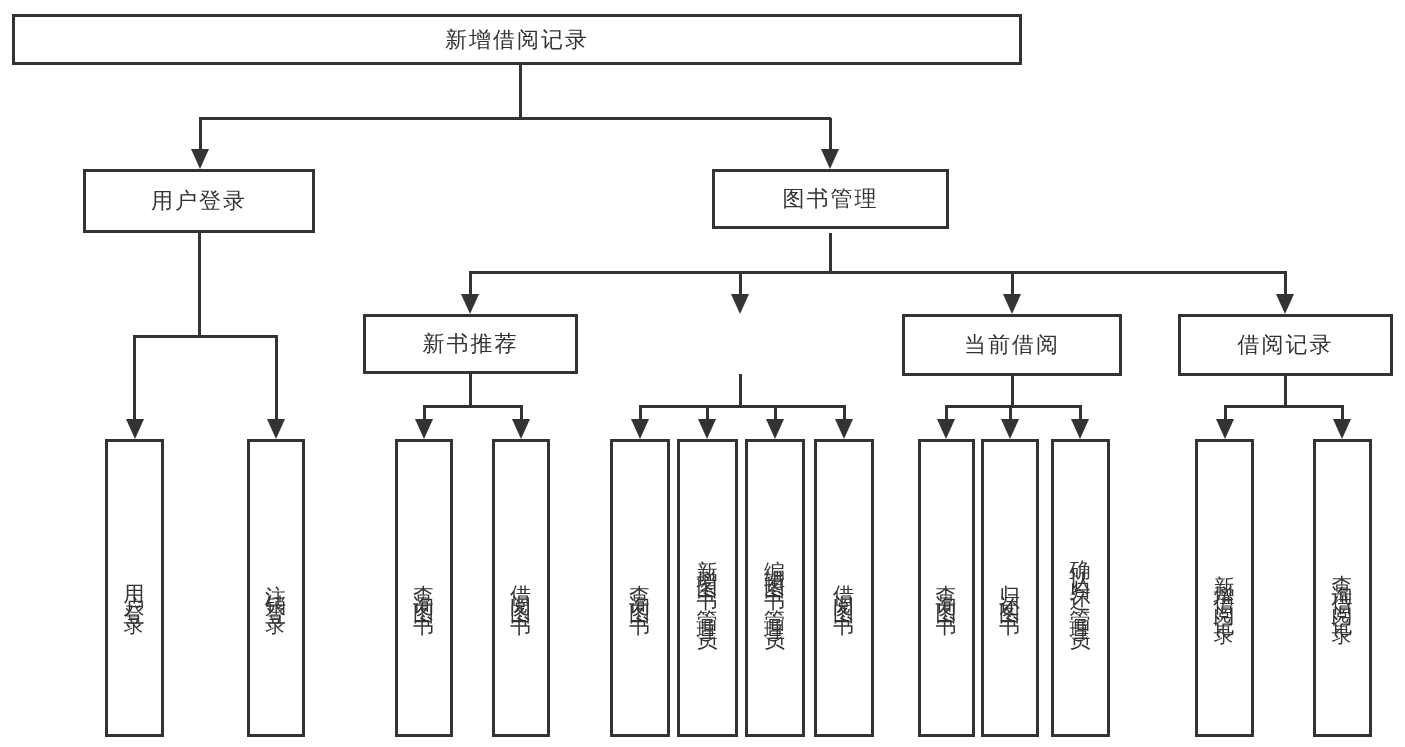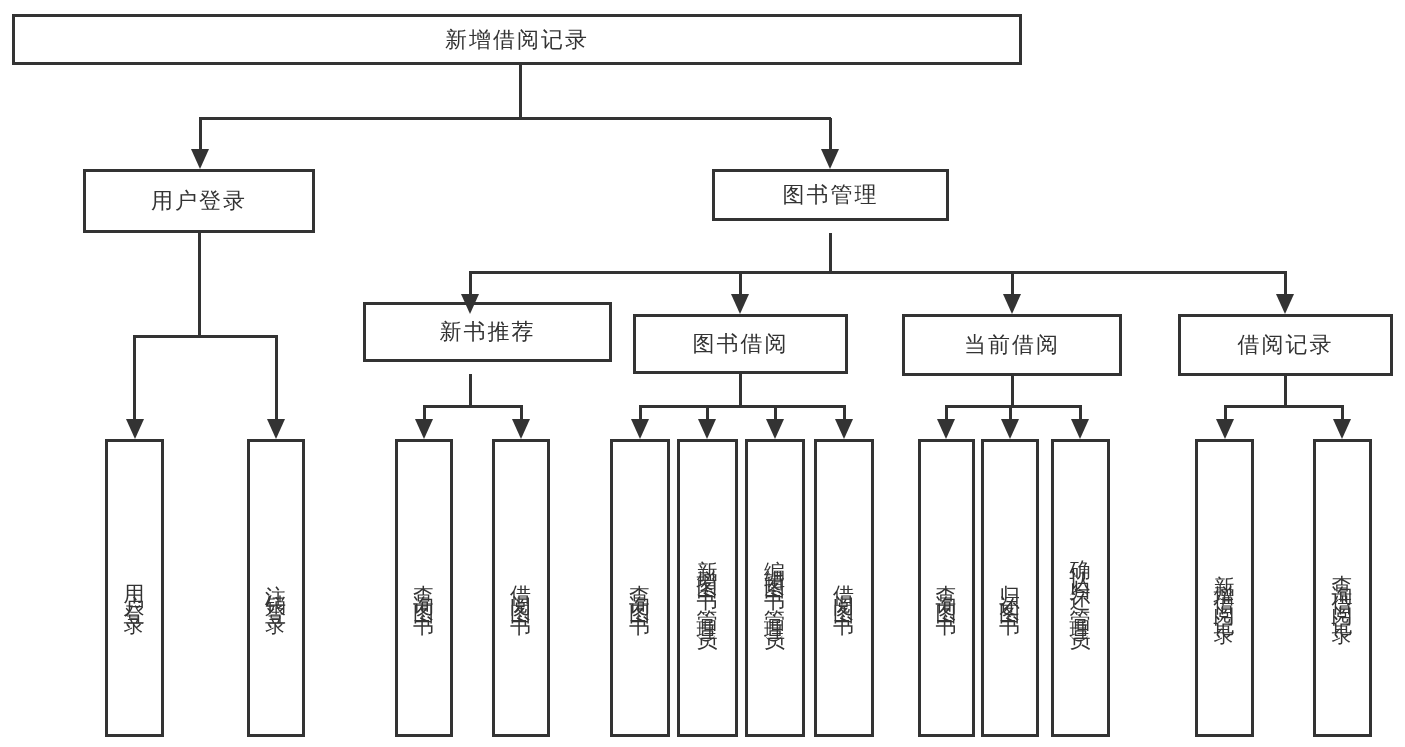--- a/index.html
+++ b/index.html
@@ -33,24 +33,23 @@
   }
 </style>
 </head>
 <body>
 
 <div class="canvas">
 
   <div class="box" style="left:12px;top:14px;width:1010px;height:51px;">新增借阅记录</div>
 
   <div class="box" style="left:83px;top:169px;width:232px;height:64px;">用户登录</div>
-  <div class="box" style="left:712px;top:169px;width:237px;height:52px;font-family:Liberation Mono, monospace;">图书管理</div>
+  <div class="box" style="left:712px;top:169px;width:237px;height:60px;font-family:Liberation Mono, monospace;">图书管理</div>
 
-  <div class="box" style="left:363px;top:302px;width:249px;height:60px;">新书推荐</div>
-  <div class="box" style="left:633px;top:314px;width:215px;height:60px;">图书借阅</div>
+  <div class="box" style="left:363px;top:314px;width:215px;height:60px;">新书推荐</div>
   <div class="box" style="left:902px;top:314px;width:220px;height:62px;">当前借阅</div>
   <div class="box" style="left:1178px;top:314px;width:215px;height:62px;">借阅记录</div>
 
   <div class="leaf" style="left:105px;top:439px;width:59px;height:298px;">
       <span>用户登录</span>
     </div>
   <div class="leaf" style="left:247px;top:439px;width:58px;height:298px;">
       <span>注销登录</span>
     </div>
 

